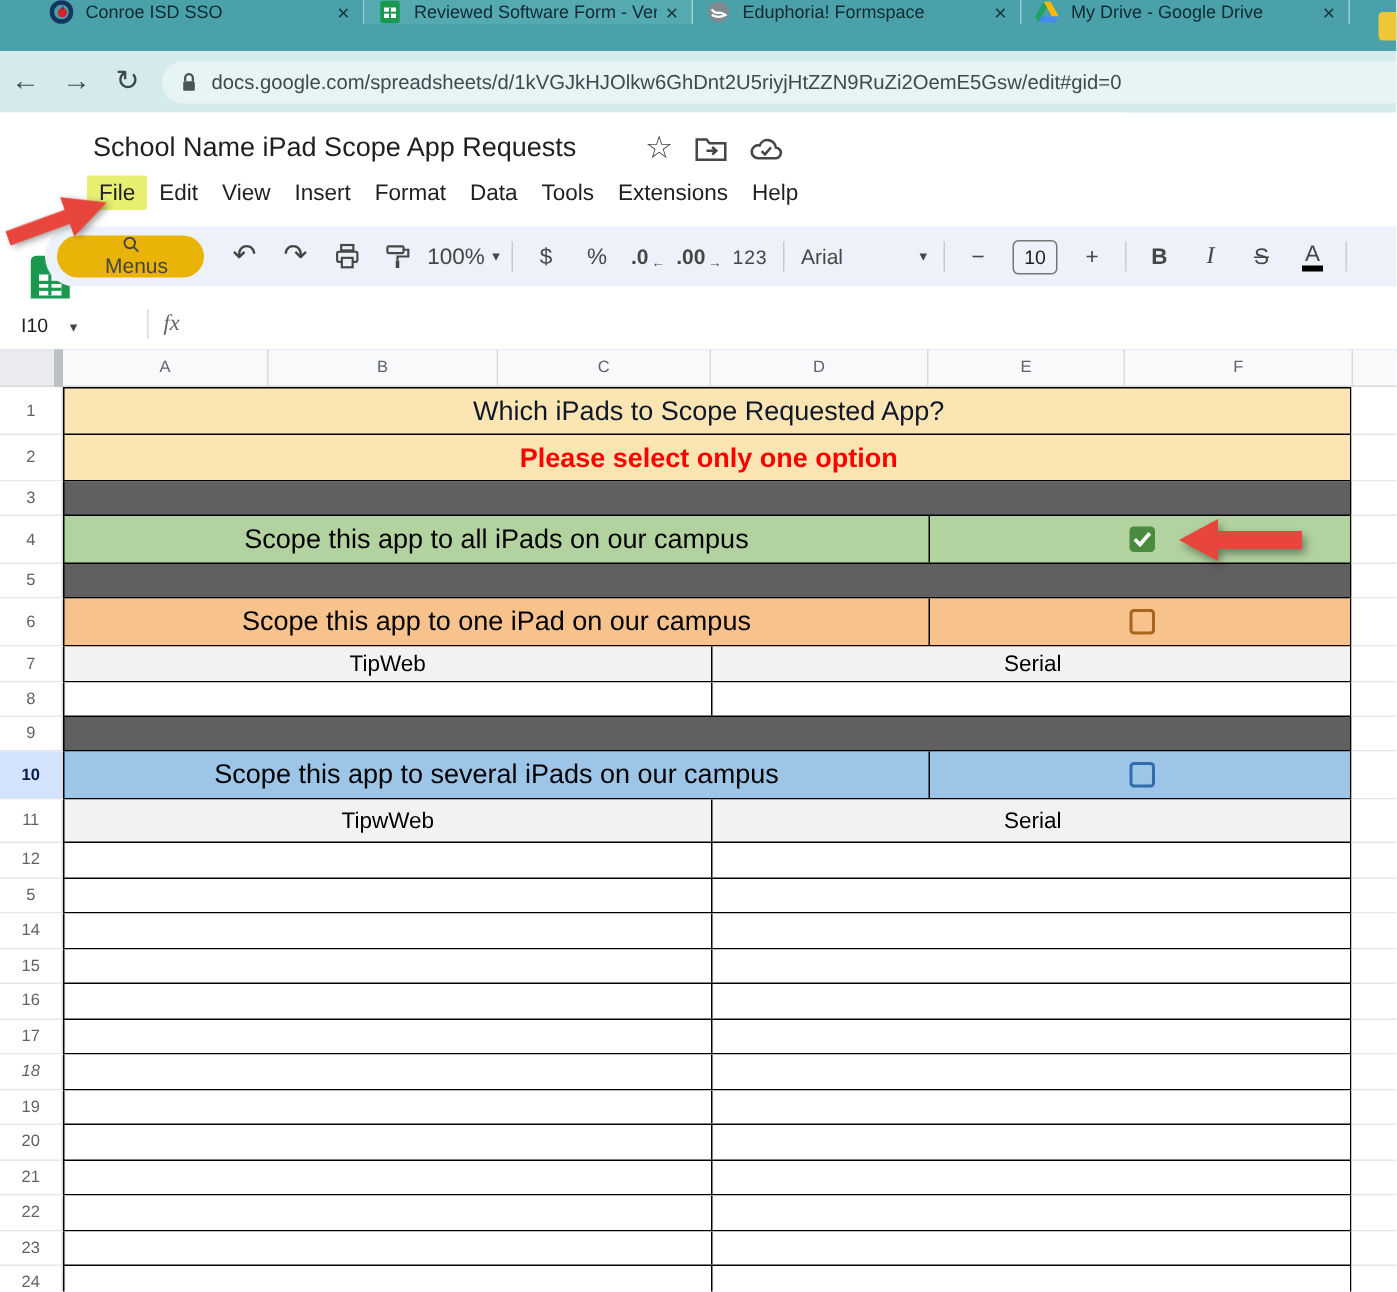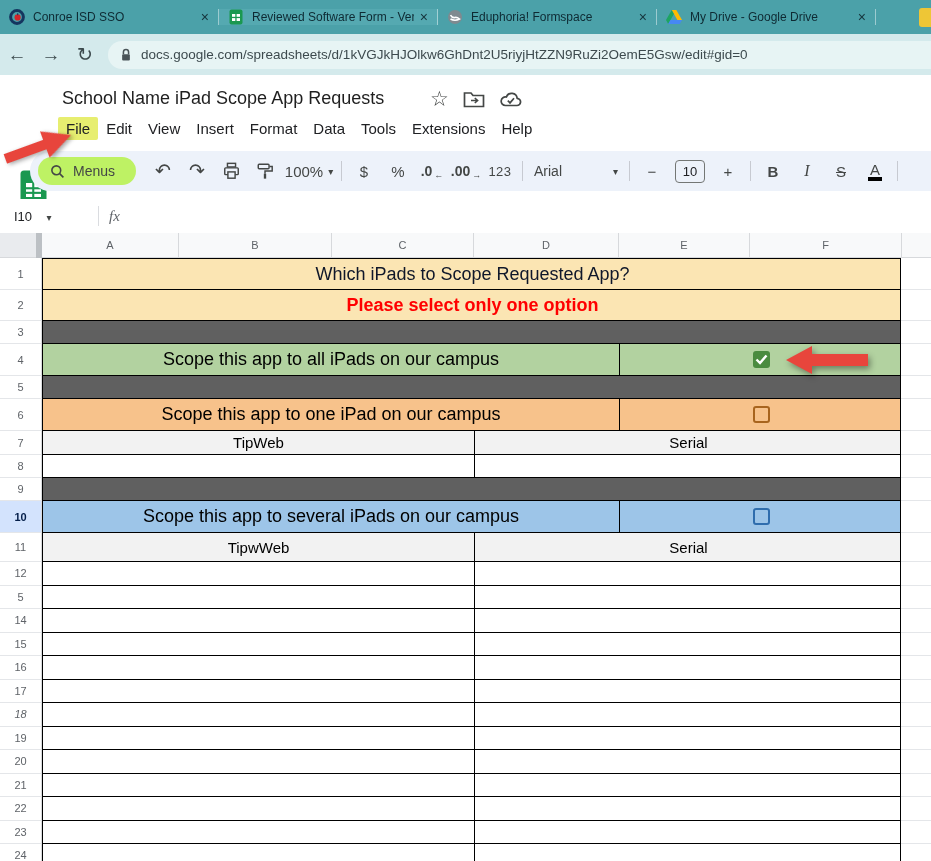--- a/index.html
+++ b/index.html
@@ -3,21 +3,21 @@
 <meta charset="utf-8">
 <style>
   html,body{margin:0;padding:0;}
   body{
     width:931px;height:861px;overflow:hidden;position:relative;
     font-family:"Liberation Sans","DejaVu Sans",sans-serif;
     background:#ffffff;
     -webkit-font-smoothing:antialiased;
   }
   
-  .tabstrip{position:absolute;left:0;top:0;width:931px;height:34px;background:#4ba1a9;display:flex;align-items:center;padding-left:0;box-sizing:border-box;}
+  .tabstrip{position:absolute;left:0;top:0;width:931px;height:34px;background:#4ba1a9;display:flex;align-items:flex-start;padding-left:24px;box-sizing:border-box;}
   .tab{width:219px;display:flex;align-items:center;padding:0 9px;box-sizing:border-box;border-right:1px solid rgba(255,255,255,.45);cursor:default;}
   .tab.active{background:#55a9b1;}
   .tab .favicon{width:16px;height:16px;flex:0 0 16px;margin-right:8px;}
   .tab .tab-title{font-size:12px;color:#0e2a33;white-space:nowrap;overflow:hidden;flex:1 1 auto;}
   .tab .tab-close{font-size:14px;color:#15333b;margin-left:6px;line-height:16px;}
   .tab-sliver{position:absolute;right:0;top:8px;width:12px;height:19px;background:#eec636;border-radius:3px 0 0 3px;}
   
   .navbar{position:absolute;left:0;top:34px;width:931px;height:41px;background:#d4eaec;display:flex;align-items:center;}
   .nav-btn{font-size:19px;color:#3c4a4d;width:34px;text-align:center;line-height:34px;}
   .url-pill{margin-left:6px;height:28px;flex:1 1 auto;background:#e7f4f4;border-radius:14px 0 0 14px;display:flex;align-items:center;padding:0 12px;}
@@ -26,21 +26,21 @@
   .sheets-header{position:absolute;left:0;top:75px;width:749px;height:70px;background:#ffffff;}
   .sheets-logo{position:absolute;left:20px;top:95px;width:27px;height:36px;}
   .doc-title{position:absolute;left:62px;top:13px;font-size:18px;color:#1f1f1f;}
   .title-icons{position:absolute;left:430px;top:14px;display:flex;align-items:center;gap:14px;color:#444746;}
   .star-glyph{font-size:21px;line-height:20px;color:#444746;}
   .menubar{position:absolute;left:58px;top:42px;display:flex;align-items:center;font-size:15px;color:#202124;}
   .menu-item{padding:3px 8px;border-radius:4px;}
   .menu-item.hl{background:#e7ee70;border-radius:2px;}
   
   .toolbar{position:absolute;left:30px;top:151px;width:901px;height:40px;background:#edf2fa;border-radius:20px 0 0 20px;display:flex;align-items:center;box-sizing:border-box;padding-left:8px;}
-  .menus-pill{height:28px;width:98px;background:#bef264;border-radius:14px;display:flex;align-items:center;padding:0 12px;box-sizing:border-box;margin-right:10px;}
+  .menus-pill{height:28px;width:98px;background:#eab308;border-radius:14px;display:flex;align-items:center;padding:0 12px;box-sizing:border-box;margin-right:10px;flex-direction:column;}
   .menus-label{font-size:14px;color:#444746;margin-left:8px;}
   .tb-btn{min-width:34px;text-align:center;color:#444746;font-size:15px;display:flex;justify-content:center;align-items:center;gap:2px;}
   .tb-glyph{font-size:19px;line-height:20px;}
   .tb-sep{width:1px;height:20px;background:#c7cad1;margin:0 5px;flex:0 0 1px;}
   .zoom-btn{min-width:54px;}
   .caret{font-size:10px;color:#444746;margin-left:3px;}
   .dec-main{font-size:14px;font-weight:bold;}
   .dec-arrow{font-size:9px;margin-top:7px;}
   .fmt-123{font-size:13px;letter-spacing:.5px;}
   .font-btn{min-width:84px;justify-content:space-between;padding:0 6px;font-size:14px;}

